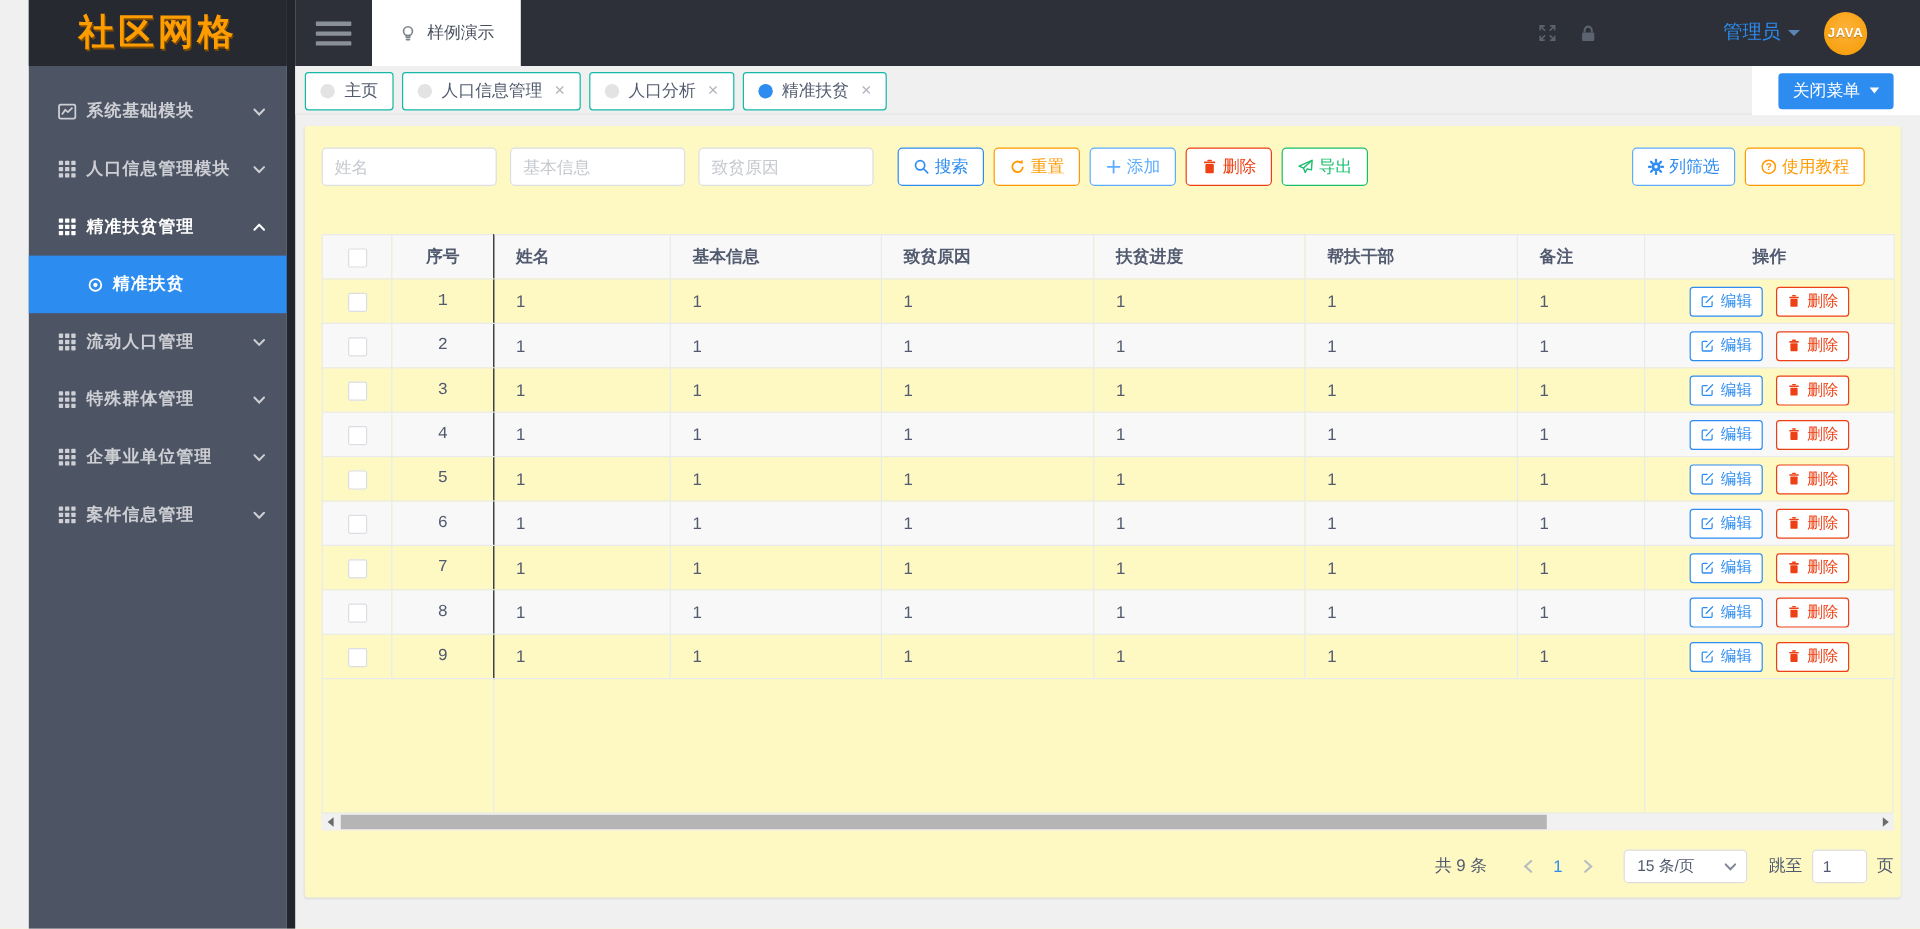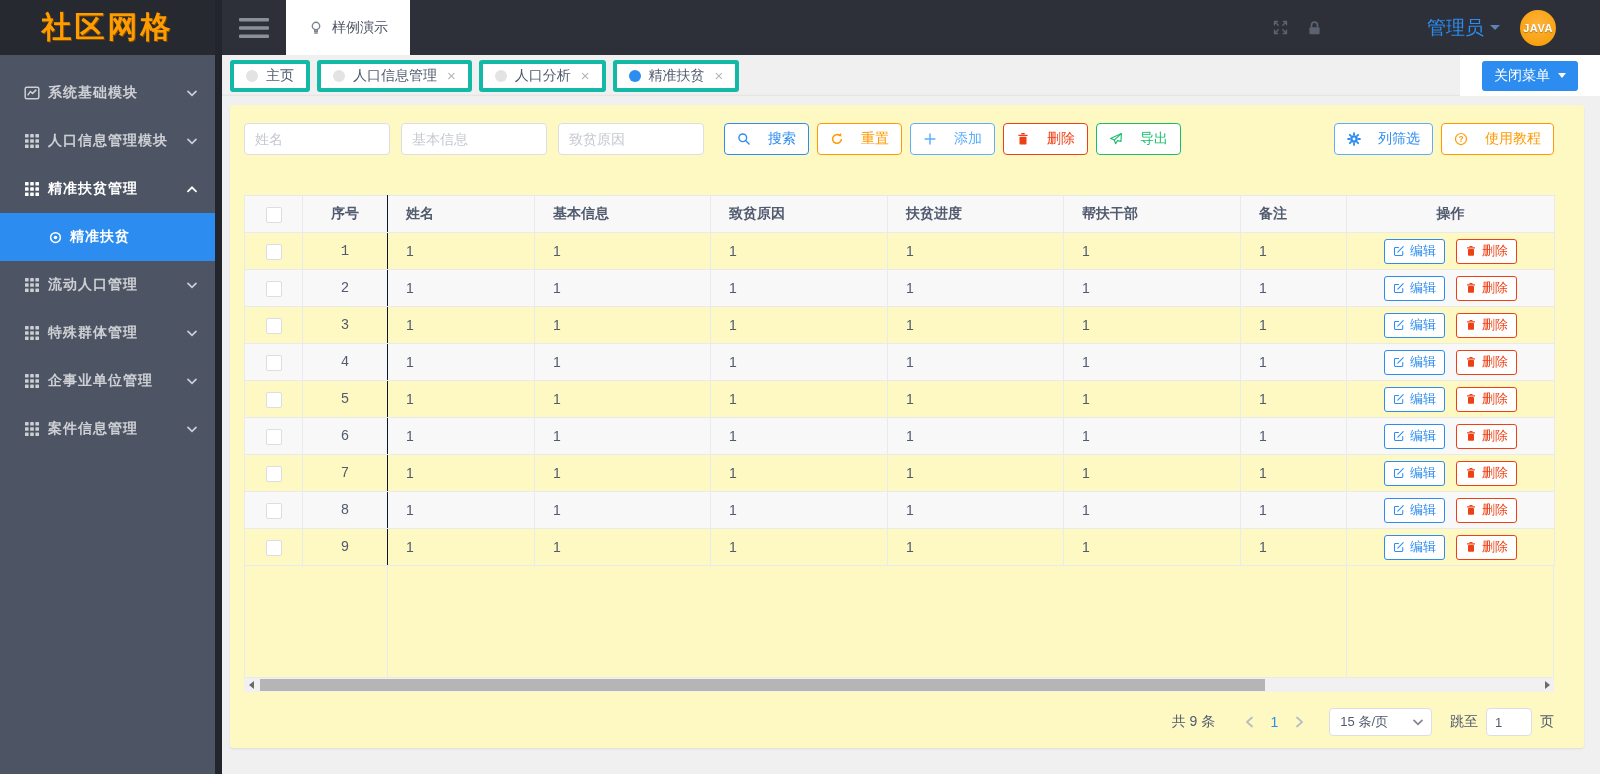--- a/index.html
+++ b/index.html
@@ -1,18 +1,18 @@
 <!DOCTYPE html>
 <html><head>
 <meta charset="utf-8">
 <style>
   * { margin:0; padding:0; box-sizing:border-box; }
   html,body { width:1600px; height:774px; overflow:hidden; }
   body { font-family:"Liberation Sans","DejaVu Sans",sans-serif; background:#f0f0f0; color:#515a6e; }
-  .app { display:flex; width:1600px; height:774px; }
+  .app { display:flex; width:1600px; height:774px;padding-left:24px; }
 
   
   .left-col { width:215px; display:flex; flex-direction:column; background:#4d5464; }
   .logo-area { height:55px; background:#262930; display:flex; align-items:center; justify-content:center; flex:0 0 55px; }
   .logo-text { color:#ff9c00; font-size:30px; font-weight:bold; letter-spacing:3px;
                text-shadow:1px 1px 0 #7a4a00; font-family:"DejaVu Sans",sans-serif; }
   .sidebar { flex:1; padding-top:14px; }
   .menu-item { height:48px; display:flex; align-items:center; padding:0 18px 0 24px;
                color:rgba(255,255,255,0.72); font-size:14px; cursor:pointer; }
   .menu-item .mi-icon { width:16px; height:16px; margin-right:8px; flex:0 0 16px; }
@@ -36,32 +36,32 @@
   .hamburger svg { width:30px; height:22px; color:#8a909a; }
   .topmenu { display:flex; background:#ffffff; }
   .topmenu-item { display:flex; align-items:center; gap:8px; padding:0 22px; font-size:14px;
                   color:#495060; cursor:pointer; }
   .topmenu-item svg { width:16px; height:16px; color:#495060; }
   .topmenu-item.dim svg { color:#80848f; }
   .nav-spacer { flex:1; }
   .nav-icon { display:flex; align-items:center; justify-content:center; width:34px; cursor:pointer; color:#5c6370; }
   .nav-icon svg { width:17px; height:17px; }
   .user-drop { display:flex; align-items:center; gap:6px; margin-left:96px; cursor:pointer; }
-  .user-name { color:#2d8cf0; font-size:19px; }
+  .user-name { color:#2d8cf0; font-size:16px; }
   .caret-down { width:0; height:0; border-left:5px solid transparent; border-right:5px solid transparent;
                 border-top:5px solid #5a84b4; }
   .avatar { width:36px; height:36px; border-radius:50%; background:radial-gradient(circle at 50% 40%, #ffb33c, #f59a00);
             margin:0 44px 0 20px; align-self:center; display:flex; flex-direction:column; align-items:center;
             justify-content:center; cursor:pointer; }
   .avatar span { color:#fff; font-weight:bold; font-size:11px; letter-spacing:0.5px; text-shadow:0 1px 1px rgba(0,0,0,.3); }
 
   
   .tabstrip { height:41px; background:#f0f0f0; display:flex; align-items:center; padding-left:8px;
               position:relative; flex:0 0 41px; box-shadow:inset 0 -1px 2px rgba(0,0,0,0.06); }
-  .tab { height:32px; background:#fff; border:4px solid #14b8a6; border-radius:3px; display:flex;
+  .tab { height:32px; background:#fff; border:1px solid #14b8a6; border-radius:3px; display:flex;
          align-items:center; padding:0 12px; margin-right:7px; font-size:14px; color:#515a6e; cursor:pointer; }
   .tab .dot { width:12px; height:12px; border-radius:50%; background:#e3e3e3; margin-right:8px; }
   .tab.active .dot { background:#2d8cf0; }
   .tab .tab-close { margin-left:10px; color:#b2b6bd; font-size:15px; line-height:1; cursor:pointer; }
   .close-menu-panel { position:absolute; right:0; top:0; height:41px; width:140px; background:#fff;
                       display:flex; align-items:center; justify-content:center; }
   .close-menu-btn { background:#2d8cf0; color:#fff; border:none; border-radius:3px; height:30px;
                     padding:0 12px; font-size:14px; display:flex; align-items:center; gap:8px; cursor:pointer;
                     font-family:inherit; }
   .close-menu-btn .caret-down { border-top-color:#fff; border-left-width:4px; border-right-width:4px; }
@@ -69,21 +69,21 @@
   
   .content { flex:1; padding:9px 16px 0 8px; }
   .card { background:#fef9c3; border-radius:3px; height:643px; padding:18px 14px 0 14px;
           box-shadow:0 1px 2px rgba(0,0,0,0.08); }
 
   
   .toolbar { display:flex; align-items:center; }
   .filter-input { width:146px; height:32px; border:1px solid #dcdee2; border-radius:4px; padding:0 10px;
                   font-size:14px; color:#515a6e; outline:none; margin-right:11px; font-family:inherit; }
   .filter-input::placeholder { color:#c5c8ce; }
-  .btn { height:32px; border-radius:4px; background:#fff; display:inline-flex; align-items:center; gap:17px;
+  .btn { height:32px; border-radius:4px; background:#fff; display:inline-flex; align-items:center; gap:4px;
          padding:0 12px; font-size:14px; cursor:pointer; border:1px solid; font-family:inherit; }
   .btn svg { width:14px; height:14px; }
   .btn-search { color:#2d8cf0; border-color:#2d8cf0; margin-left:9px; }
   .btn-reset  { color:#ff9900; border-color:#ff9900; margin-left:8px; }
   .btn-add    { color:#5cadff; border-color:#5cadff; margin-left:8px; }
   .btn-del    { color:#ed4014; border-color:#ed4014; margin-left:8px; }
   .btn-export { color:#19be6b; border-color:#19be6b; margin-left:8px; }
   .toolbar-spacer { flex:1; }
   .btn-cols   { color:#2d8cf0; border-color:#5cadff; }
   .btn-help   { color:#ff9900; border-color:#ff9900; margin-left:8px; margin-right:16px; }

